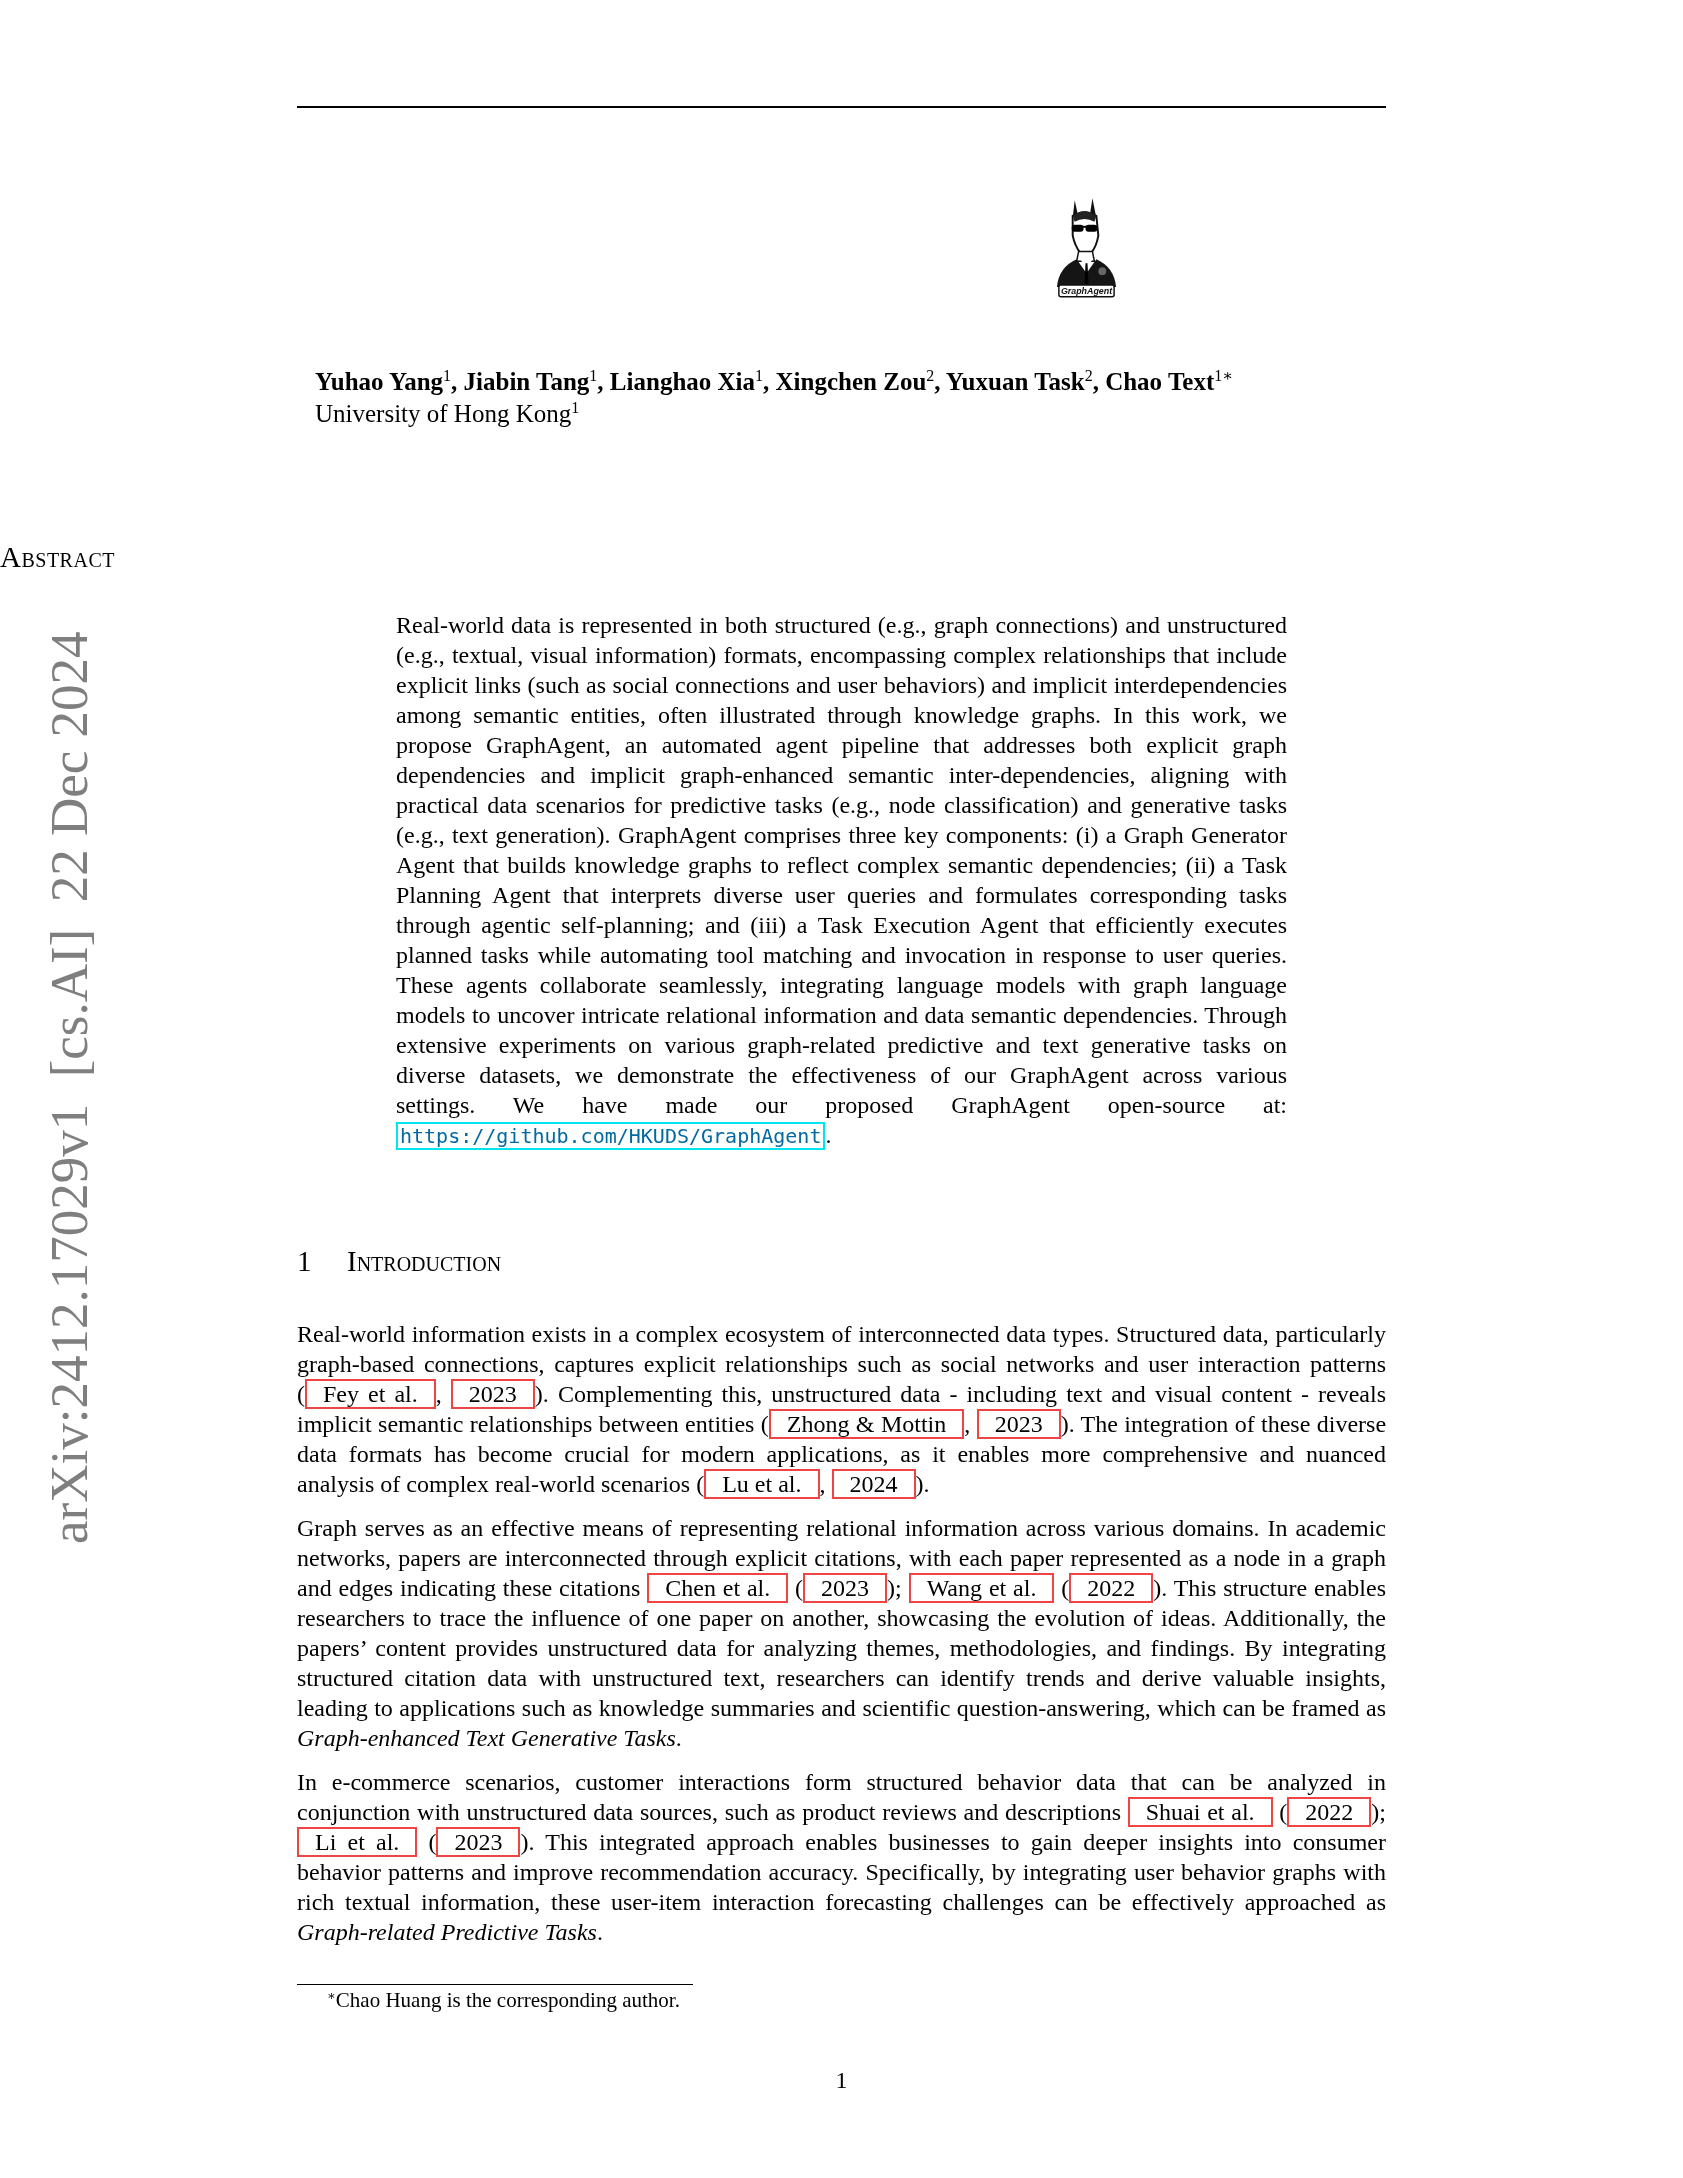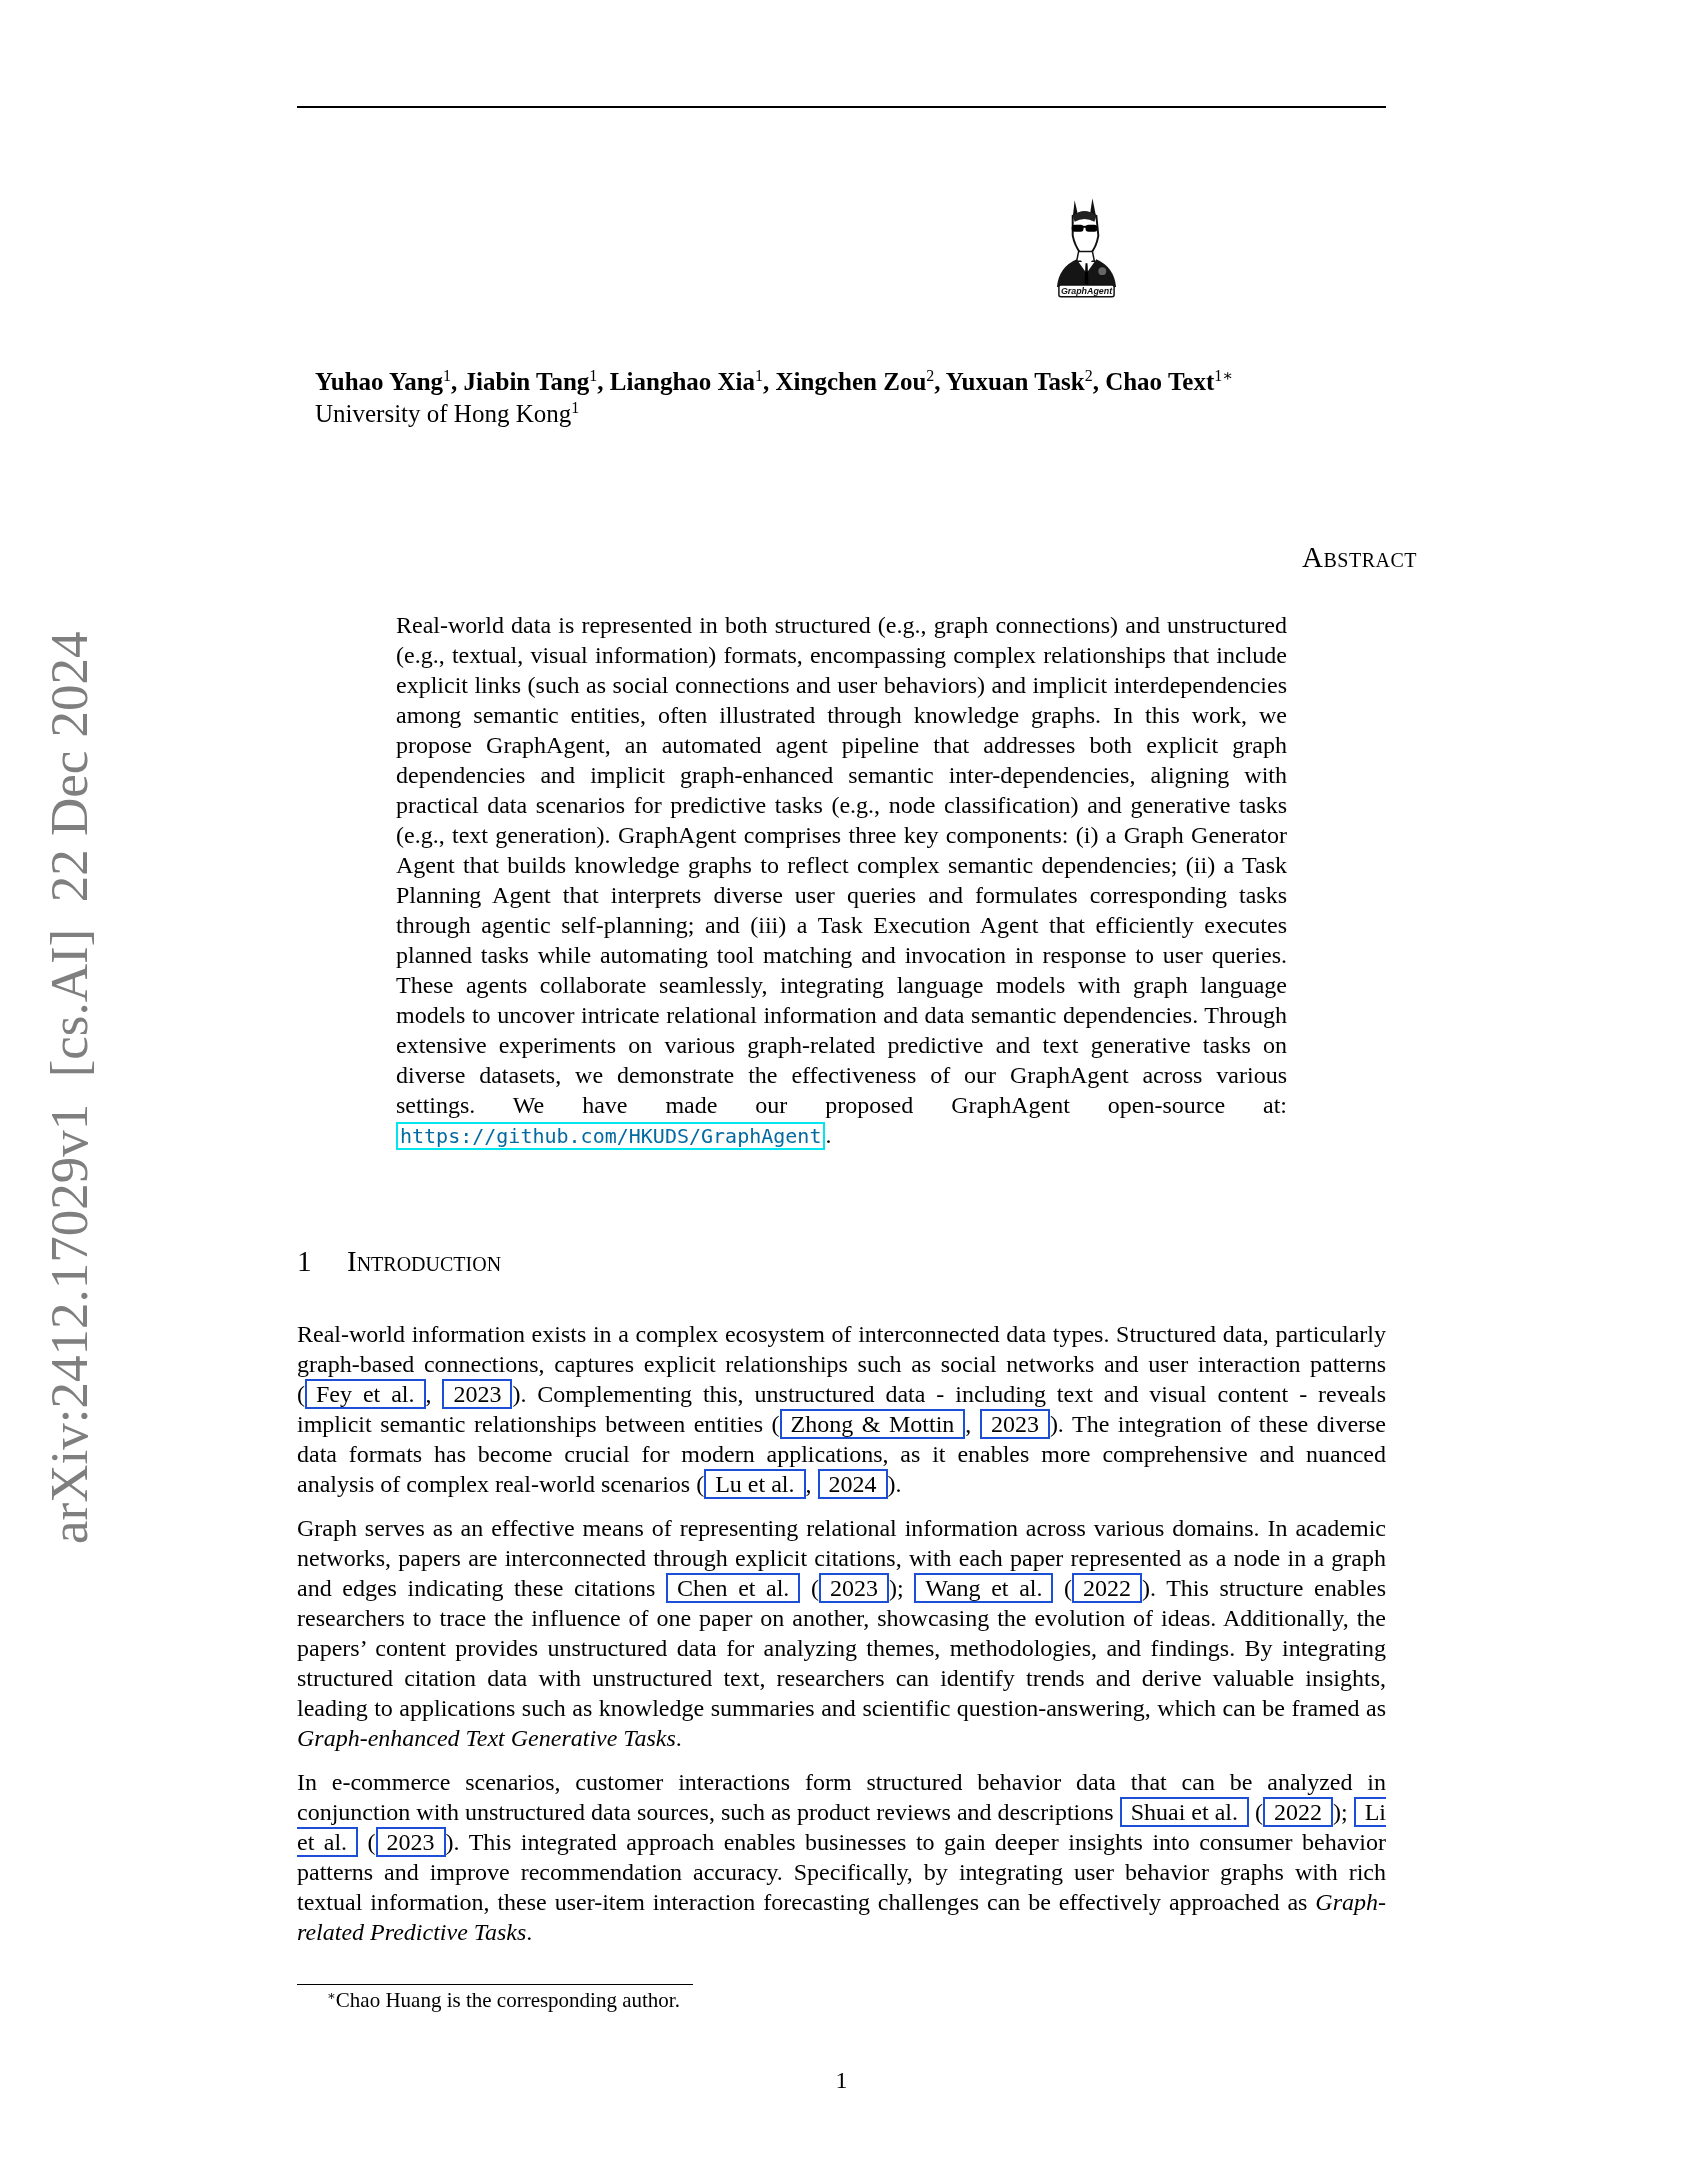--- a/index.html
+++ b/index.html
@@ -28,22 +28,22 @@
       position: absolute; left: 1051px; top: 196px; width: 71px; height: 103px;
     }
     .authors {
       position: absolute; left: 315px; top: 366px; width: 1089px;
       font-size: 25px; line-height: 32px;
     }
     .authors .names { font-weight: bold; white-space: nowrap; }
     .authors sup { font-size: 16px; font-weight: normal; vertical-align: 9px; line-height: 0; }
     .affil { display: block; white-space: nowrap; }
     .abstract-heading {
-      position: absolute; left: 0; width: 1387px; top: 541px; text-align: right;
-      font-size: 29px; font-variant: small-caps; letter-spacing: 0.5px; margin-left: 30px;
+      position: absolute; left: 0; width: 1387px; top: 541px; text-align: left;
+      font-size: 29px; font-variant: small-caps; letter-spacing: 0.5px;
     }
     .abstract-body {
       position: absolute; left: 396px; top: 610px; width: 891px;
       font-size: 24px; line-height: 30px; text-align: justify;
       hyphens: manual;
     }
     .link-box {
       font-family: "DejaVu Sans Mono", "Liberation Mono", monospace;
       font-size: 20px; color: #0369a1;
       border: 2px solid #00e5ee; padding: 0 2px;
@@ -51,21 +51,21 @@
     .section-heading {
       position: absolute; left: 297px; top: 1245px; font-size: 29px; white-space: nowrap;
     }
     .section-heading .num { display: inline-block; width: 50px; }
     .section-heading .title { font-variant: small-caps; }
     .intro {
       position: absolute; left: 297px; top: 1319px; width: 1089px;
       font-size: 24px; line-height: 30px; text-align: justify;
     }
     .intro p { margin: 0 0 14px 0; }
-    .cite { border: 2px solid #1d4ed8; padding: 0 9px; }
+    .cite { border: 2px solid #ef4444; padding: 0 16px; }
     .footnote-rule {
       position: absolute; left: 297px; top: 1984px; width: 396px; height: 1px; background: #000;
     }
     .footnote {
       position: absolute; left: 327px; top: 1988px; font-size: 21px; white-space: nowrap;
     }
     .footnote sup { font-size: 13px; vertical-align: 7px; line-height: 0; }
     .page-number {
       position: absolute; left: 0; width: 1683px; top: 2067px; text-align: center; font-size: 24px;
     }

